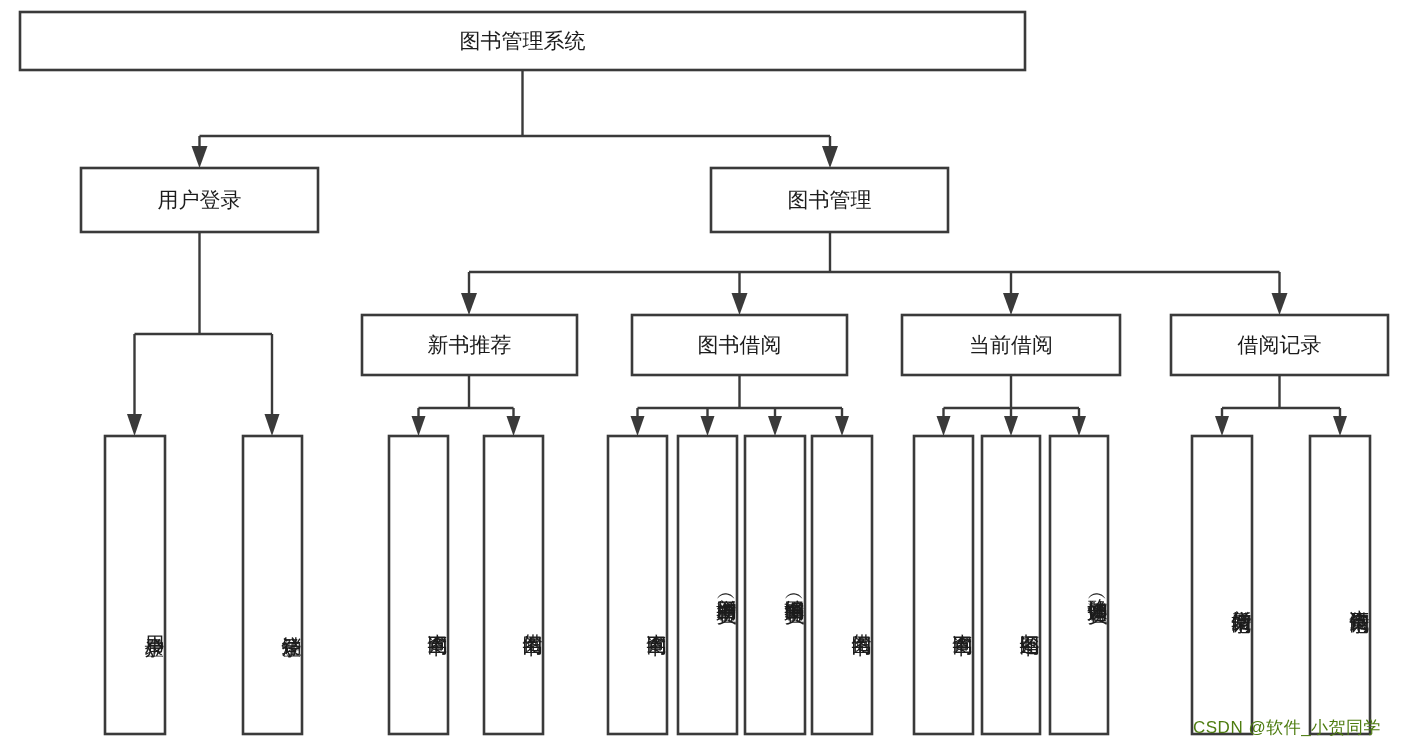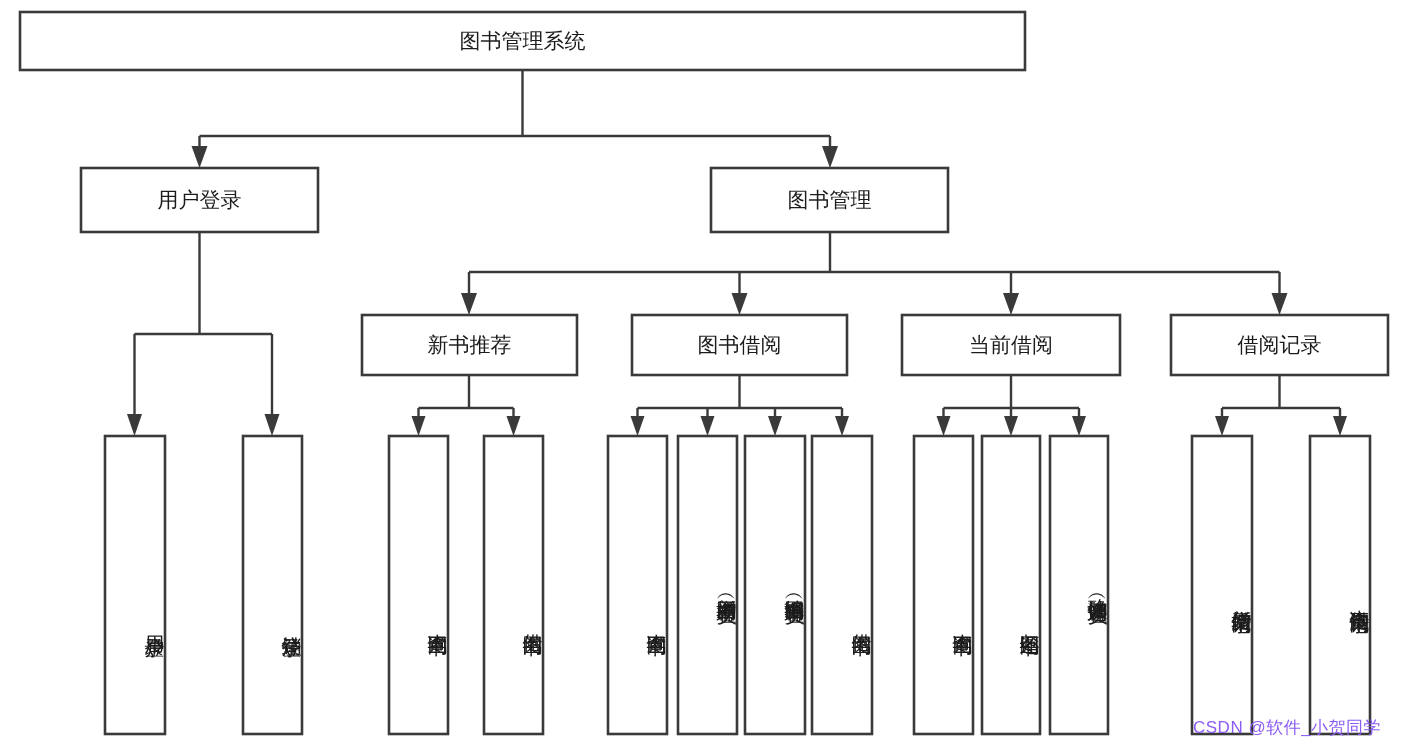--- a/index.html
+++ b/index.html
@@ -61,21 +61,21 @@
     display: flex;
     align-items: flex-start;
     justify-content: center;
     white-space: nowrap;
     pointer-events: none;
   }
   .watermark {
     position: absolute;
     font-family: "Liberation Sans", "DejaVu Sans", sans-serif;
     font-size: 17px;
-    color: #8b5cf6;
+    color: #4d7c0f;
     white-space: nowrap;
     letter-spacing: 0.5px;
   }
 </style>
 </head>
 <body>
 
 <div id="diagram-root">
 
   <svg class="diagram-canvas" viewBox="0 0 1405 747" xmlns="http://www.w3.org/2000/svg">

